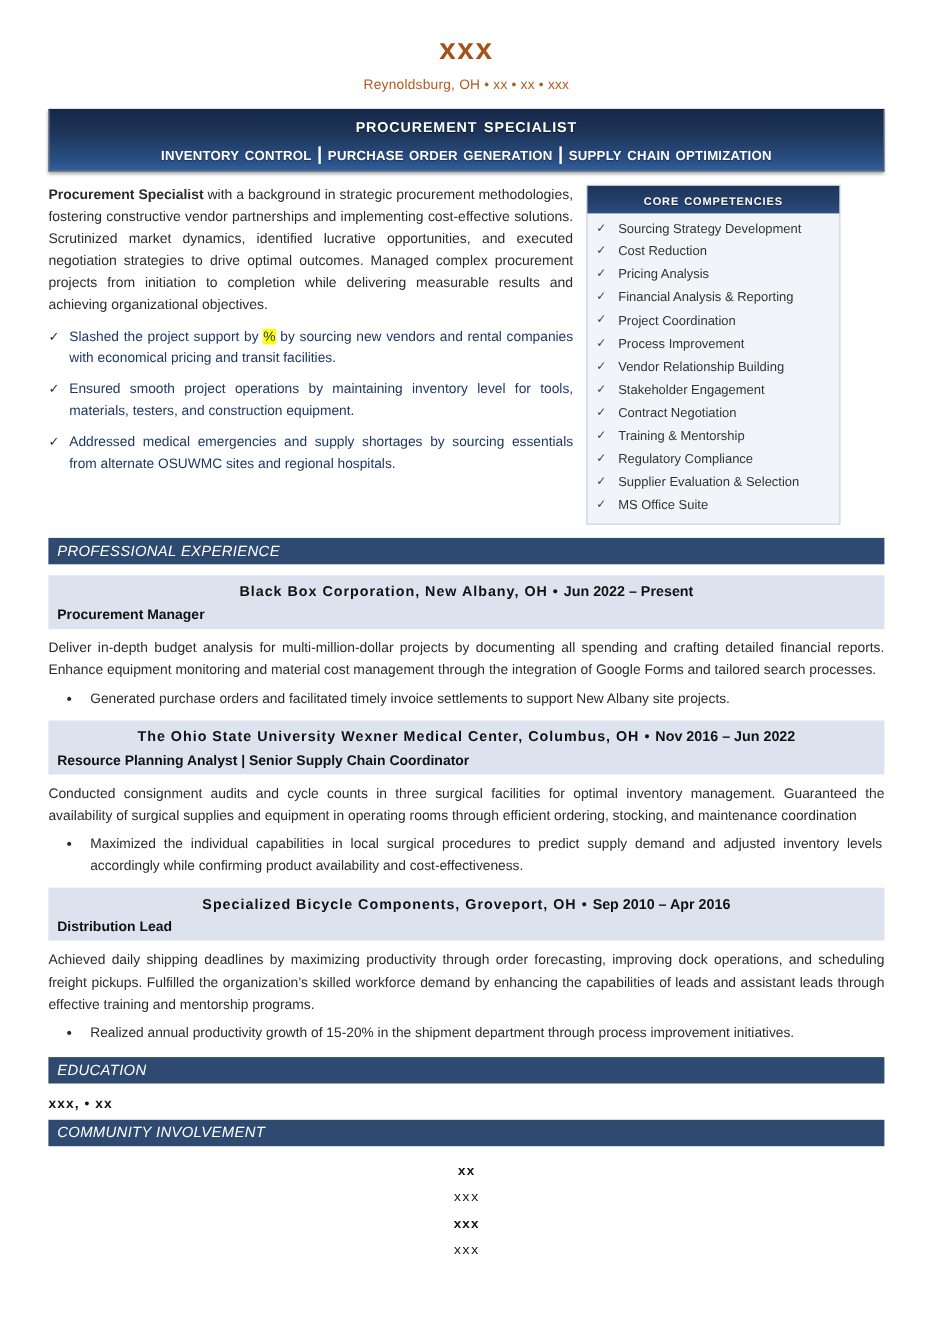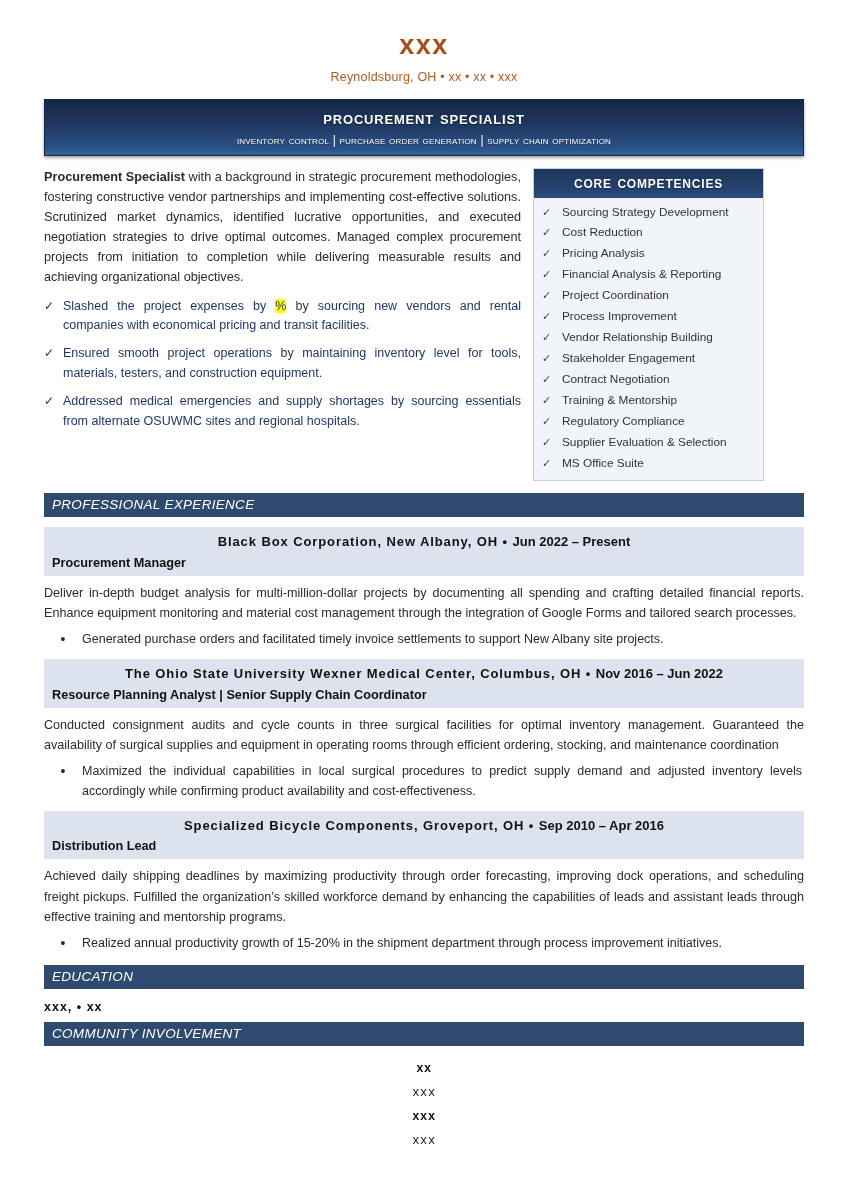--- a/index.html
+++ b/index.html
@@ -61,22 +61,22 @@
     font-size: 19px;
     font-weight: bold;
     font-variant: small-caps;
     text-transform: lowercase;
     letter-spacing: 0.8px;
     text-shadow: 0 1px 1px rgba(0,0,0,0.5);
     line-height: 1.1;
   }
   .title-main::first-letter { }
   .title-sub {
-    font-size: 12px;
-    font-weight: normal;
+    font-size: 17px;
+    font-weight: bold;
     font-variant: small-caps;
     text-transform: lowercase;
     letter-spacing: 0.2px;
     margin-top: 4px;
     text-shadow: 0 1px 1px rgba(0,0,0,0.4);
   }
 
   
   .two-col {
     display: flex;
@@ -131,21 +131,21 @@
   
   .cc-box {
     border: 1px solid #c9d0dd;
     background: #F1F4F8;
     box-sizing: border-box;
   }
   .cc-header {
     background: linear-gradient(to bottom, #1d3559 0%, #24406b 60%, #2c4d80 100%);
     color: #fff;
     text-align: center;
-    font-size: 17px;
+    font-size: 14px;
     font-weight: bold;
     font-variant: small-caps;
     text-transform: lowercase;
     letter-spacing: 0.8px;
     padding: 4px 0 5px 0;
     text-shadow: 0 1px 1px rgba(0,0,0,0.45);
   }
   .cc-list {
     padding: 4px 0 6px 0;
   }
@@ -269,21 +269,21 @@
   </div>
 
   <div class="two-col">
 
     <div class="col-left">
       <div class="summary"><b>Procurement Specialist</b><span> with a background in strategic procurement methodologies, fostering constructive vendor partnerships and implementing cost-effective solutions. Scrutinized market dynamics, identified lucrative opportunities, and executed negotiation strategies to drive optimal outcomes. Managed complex procurement projects from initiation to completion while delivering measurable results and achieving organizational objectives.</span></div>
 
       <div class="hl-list">
         <div class="hl-item">
           <span class="hl-check">✓</span>
-          <span class="hl-text"><span>Slashed the project expenses by </span><span class="hl-mark">%</span><span> by sourcing new vendors and rental companies with economical pricing and transit facilities.</span></span>
+          <span class="hl-text"><span>Slashed the project support by </span><span class="hl-mark">%</span><span> by sourcing new vendors and rental companies with economical pricing and transit facilities.</span></span>
         </div>
         <div class="hl-item">
           <span class="hl-check">✓</span>
           <span class="hl-text">Ensured smooth project operations by maintaining inventory level for tools, materials, testers, and construction equipment.</span>
         </div>
         <div class="hl-item">
           <span class="hl-check">✓</span>
           <span class="hl-text">Addressed medical emergencies and supply shortages by sourcing essentials from alternate OSUWMC sites and regional hospitals.</span>
         </div>
       </div>

